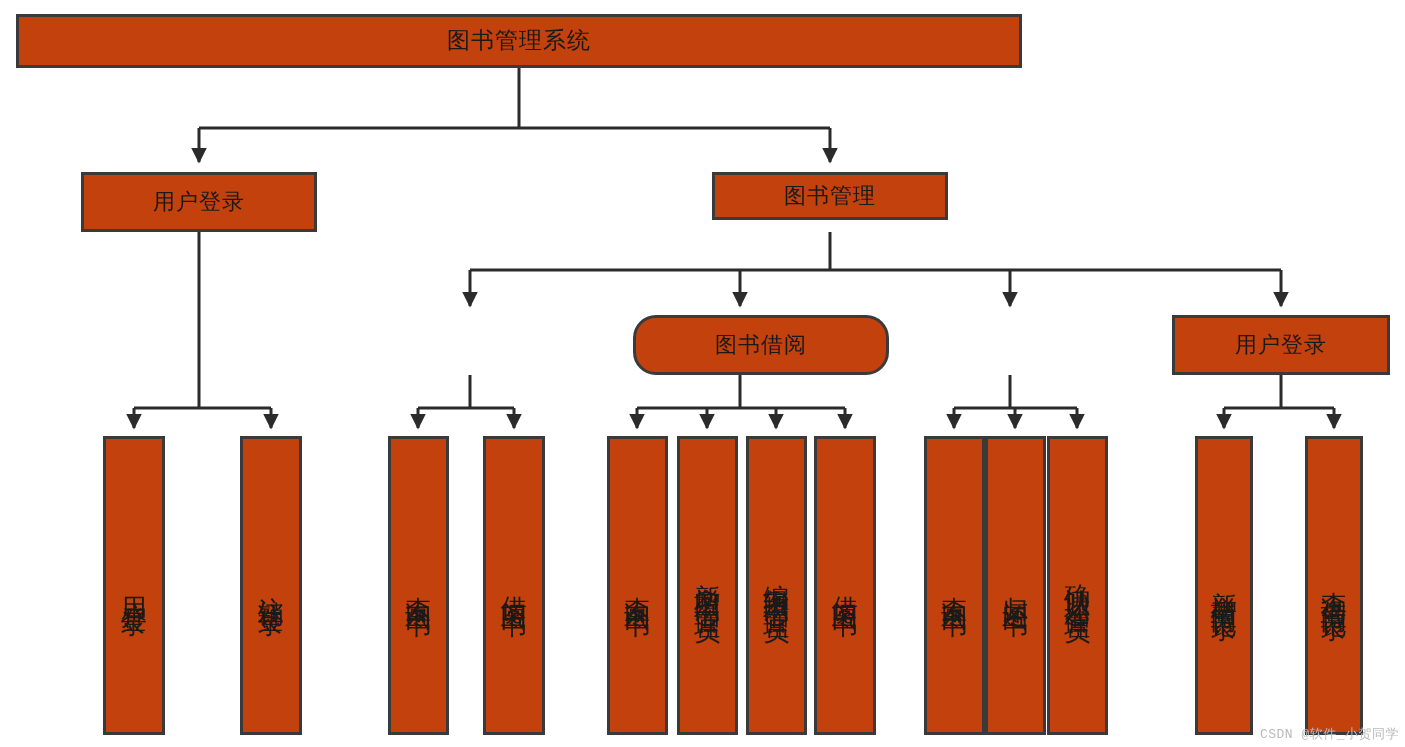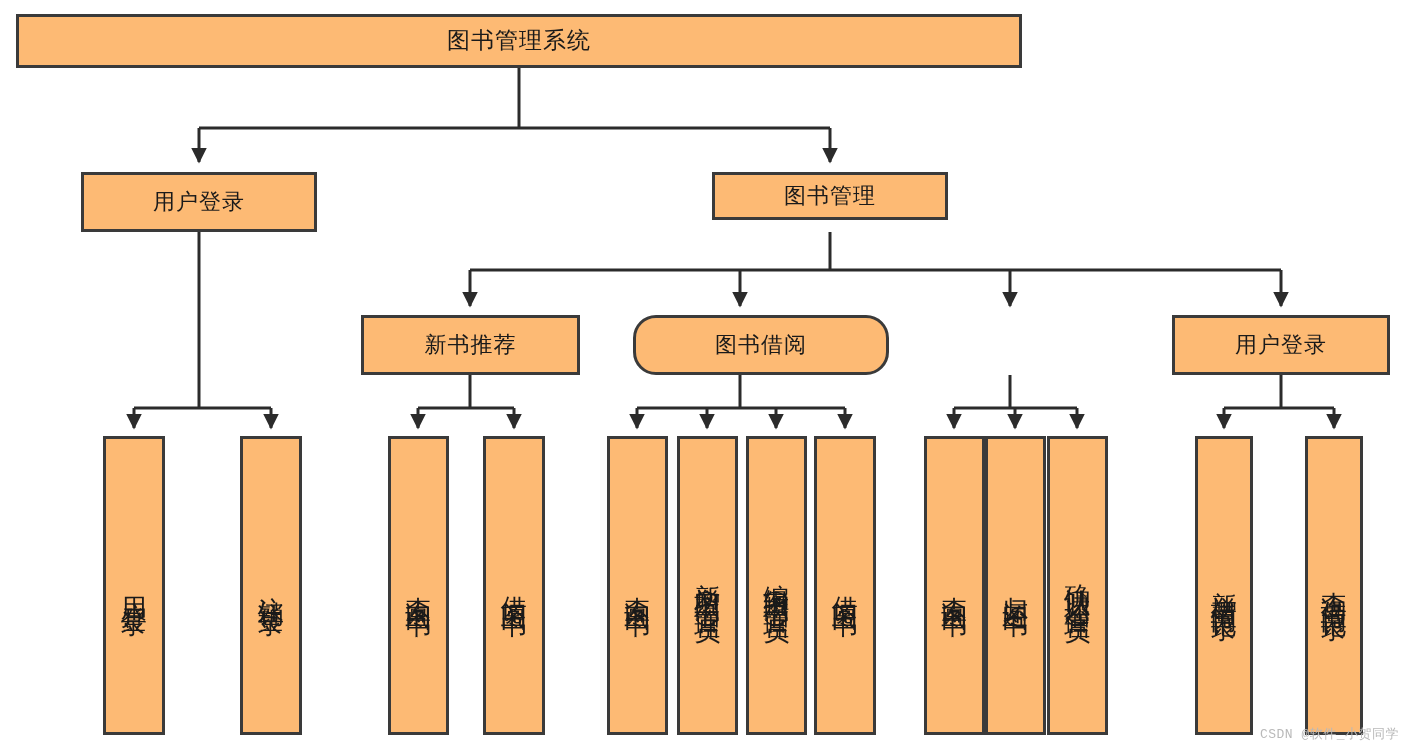--- a/index.html
+++ b/index.html
@@ -7,21 +7,21 @@
     font-family:"Liberation Sans","DejaVu Sans",sans-serif;
     width:1405px;height:747px;overflow:hidden;position:relative;
   }
   #canvas{position:relative;width:1405px;height:747px;}
 
   svg#wires{position:absolute;left:0;top:0;width:1405px;height:747px;pointer-events:none;}
 
   .node{
     position:absolute;
     box-sizing:border-box;
-    background:#fdba74;
+    background:#c2410c;
     border:3px solid #3a3a3a;
     display:flex;
     align-items:center;
     justify-content:center;
     color:#1a1a1a;
   }
   .node .lbl{
     display:block;
     text-align:center;
     letter-spacing:1px;
@@ -118,23 +118,20 @@
     <span class="lbl">图书管理系统</span>
   </div>
 
   <div class="node h" style="left:81px;top:172px;width:236px;height:60px;">
     <span class="lbl">用户登录</span>
   </div>
   <div class="node h" style="left:712px;top:172px;width:236px;height:48px;">
     <span class="lbl">图书管理</span>
   </div>
 
-  <div class="node h" style="left:361px;top:315px;width:219px;height:60px;">
-    <span class="lbl">新书推荐</span>
-  </div>
   <div class="node h" style="left:633px;top:315px;width:256px;height:60px;border-radius:23px;">
     <span class="lbl">图书借阅</span>
   </div>
   <div class="node h" style="left:1172px;top:315px;width:218px;height:60px;">
     <span class="lbl">用户登录</span>
   </div>
 
   <div class="node v" style="left:103px;top:436px;width:62px;height:299px;">
     <span class="lbl">用户登录</span>
   </div>

